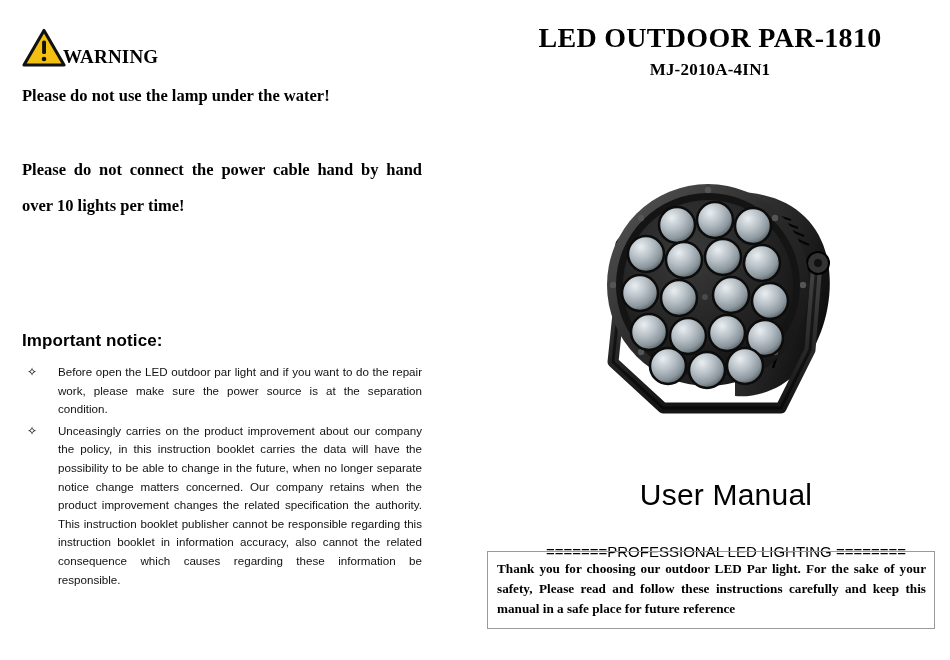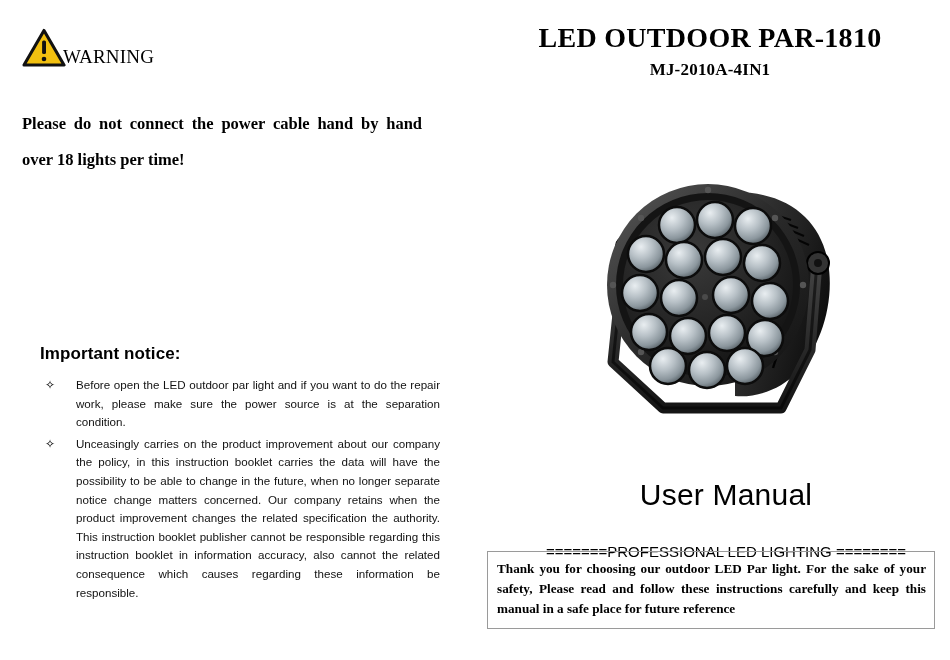--- a/index.html
+++ b/index.html
@@ -37,21 +37,21 @@
     margin-bottom: 10px;
   }
   .warn-tri {
     width: 44px;
     height: 40px;
     display: block;
     flex: 0 0 auto;
   }
   .warning-word {
     font-family: "Liberation Serif", serif;
-    font-weight: normal;
+    font-weight: bold;
     font-size: 19px;
     letter-spacing: 0.2px;
     line-height: 1;
     margin-left: -3px;
     padding-bottom: 2px;
   }
   .warn-line {
     font-family: "Liberation Serif", serif;
     font-weight: bold;
     font-size: 16.5px;
@@ -65,23 +65,22 @@
     margin-top: 38px;
   }
   .warn-line.last {
     text-align: left;
   }
 
   
   .notice-block {
     position: absolute;
     left: 22px;
-    top: 344px;
+    top: 331px;
     width: 400px;
-    margin-left: 18px;
   }
   .notice-title {
     font-family: "Liberation Sans", sans-serif;
     font-weight: bold;
     font-size: 17px;
     margin: 0 0 12px 0;
     letter-spacing: 0.1px;
   }
   .notice-list {
     list-style: none;
@@ -206,22 +205,23 @@
       <span>
         <svg class="warn-tri" viewBox="0 0 44 40" xmlns="http://www.w3.org/2000/svg">
           <path d="M22 2.5 L42 37 L2 37 Z" fill="#F2C010" stroke="#111111" stroke-width="3.1" stroke-linejoin="round"></path>
           <rect x="20.1" y="12.5" width="3.9" height="13.5" rx="1.6" fill="#111111"></rect>
           <circle cx="22" cy="31" r="2.3" fill="#111111"></circle>
         </svg>
       </span>
       <span class="warning-word">WARNING</span>
     </div>
 
+    <p class="warn-line">Please do not use the lamp under the water!</p>
     <p class="warn-line justify">Please do not connect the power cable hand by hand</p>
-    <p class="warn-line last">over 18 lights per time!</p>
+    <p class="warn-line last">over 10 lights per time!</p>
   </div>
 
   <div class="notice-block">
     <h2 class="notice-title">Important notice:</h2>
 
     <ul class="notice-list">
       <li class="notice-item">
         <span class="bullet">✧</span>
         <span>Before open the LED outdoor par light and if you want to do the repair work, please make sure the power source is at the separation condition.</span>
       </li>

